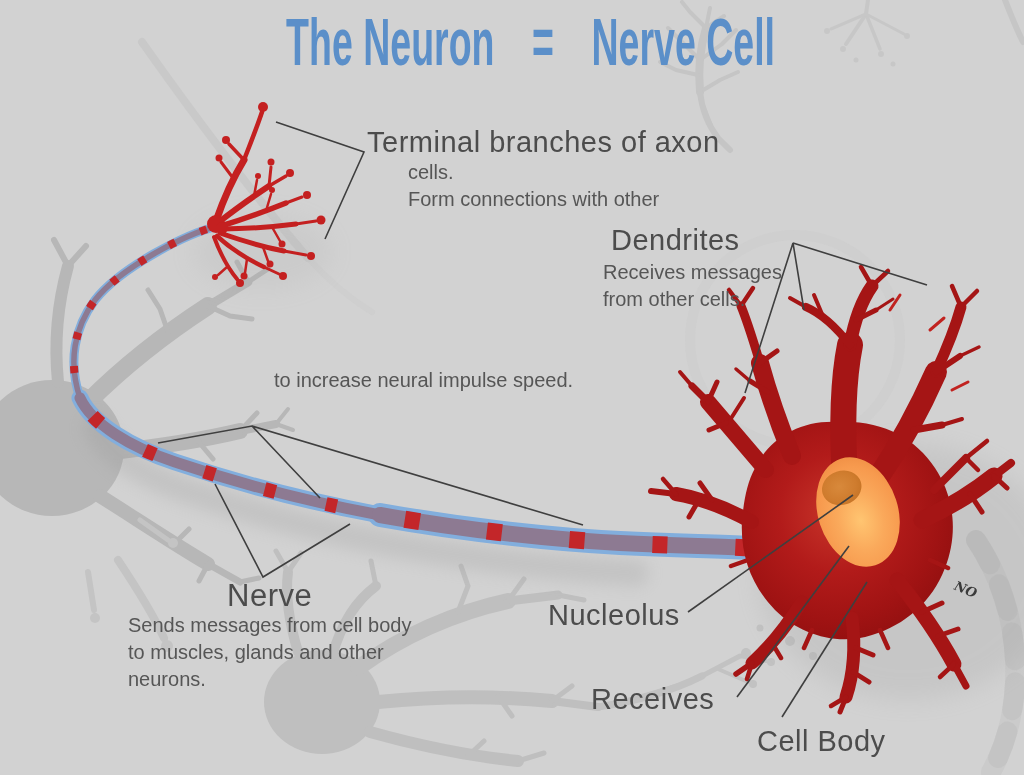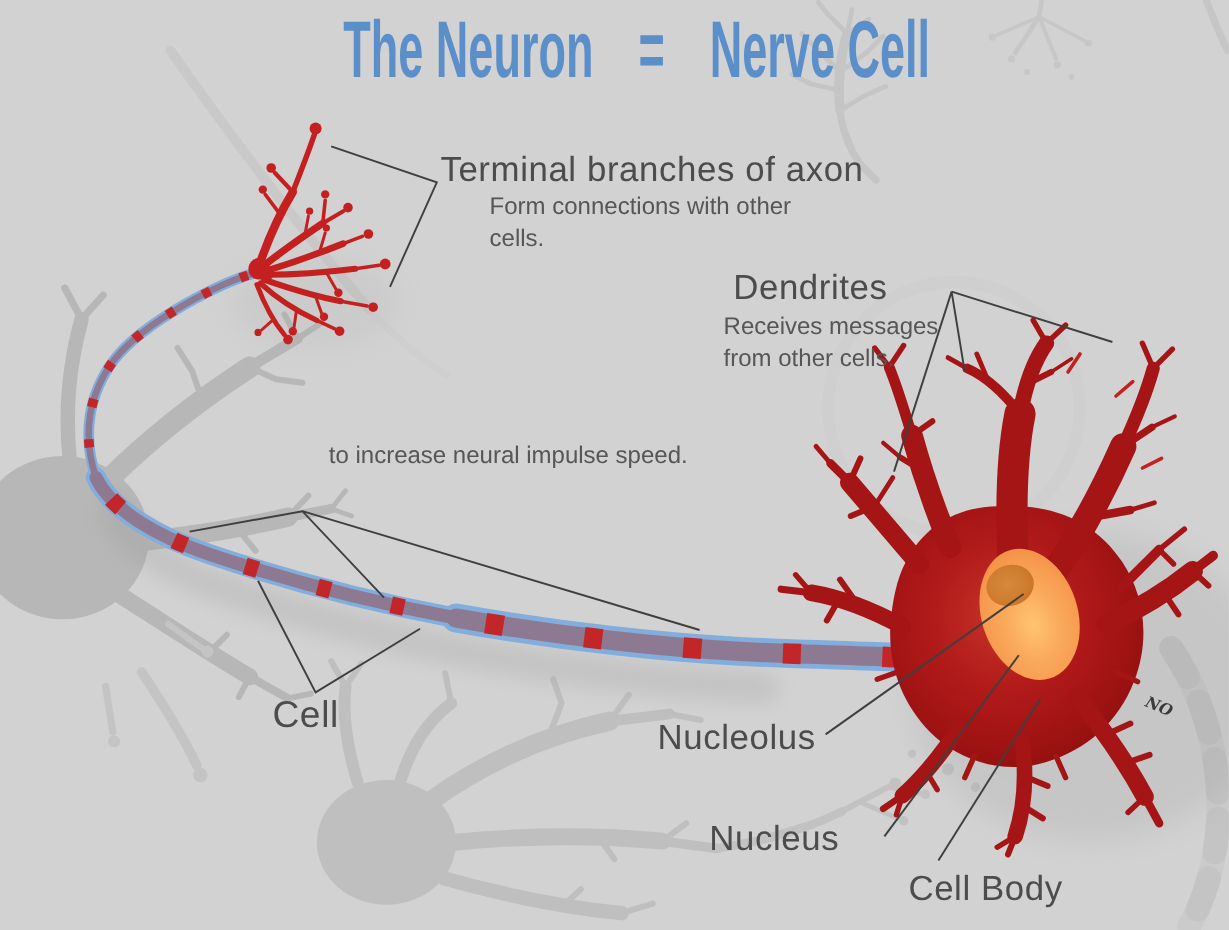--- a/index.html
+++ b/index.html
@@ -287,35 +287,40 @@
     <path d="M 782,717 L 867,582"></path>
   </g>
 </svg>
 
 <div class="title">
   <span class="inner" style="color: rgb(91, 143, 201);">The Neuron  =  Nerve Cell</span>
 </div>
 
 <div class="lbl" style="left:367px; top:126px;">Terminal branches of axon</div>
 <div class="sub" style="left:408px; top:159px;">
+  <div>cells.</div>
   <div>Form connections with other</div>
-  <div>cells.</div>
 </div>
 
 <div class="lbl" style="left:611px; top:224px;">Dendrites</div>
 <div class="sub" style="left:603px; top:259px;">
   <div>Receives messages</div>
   <div>from other cells.</div>
 </div>
 
 <div class="sub" style="left:274px; top:367px;">
   <div>to increase neural impulse speed.</div>
 </div>
 
-<div class="lbl" style="left:227px; top:578px; font-size:31px;">Cell</div>
+<div class="lbl" style="left:227px; top:578px; font-size:31px;">Nerve</div>
+<div class="sub" style="left:128px; top:612px;">
+  <div>Sends messages from cell body</div>
+  <div>to muscles, glands and other</div>
+  <div>neurons.</div>
+</div>
 
 <div class="lbl" style="left:528px; top:599px;margin-left:20px;">Nucleolus</div>
-<div class="lbl" style="left:591px; top:683px;">Nucleus</div>
+<div class="lbl" style="left:591px; top:683px;">Receives</div>
 <div class="lbl" style="left:757px; top:725px;">Cell Body</div>
 
 <div class="signature">NO</div>
 
 </div>
 
 </body></html>

